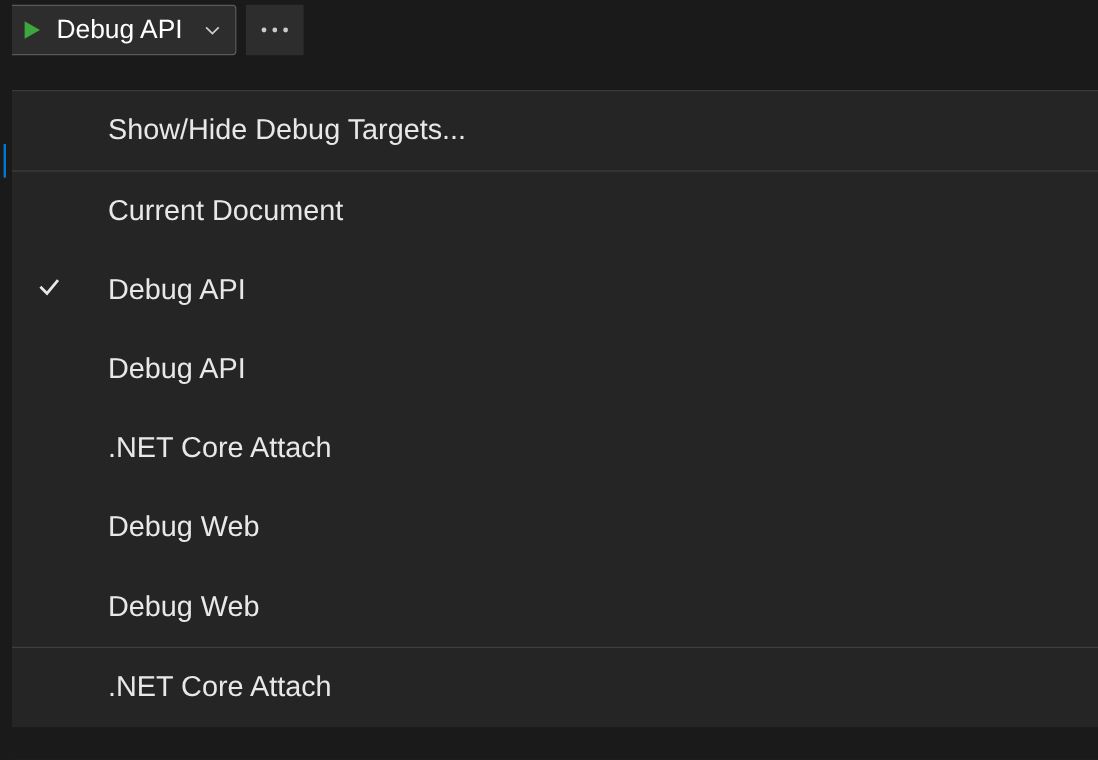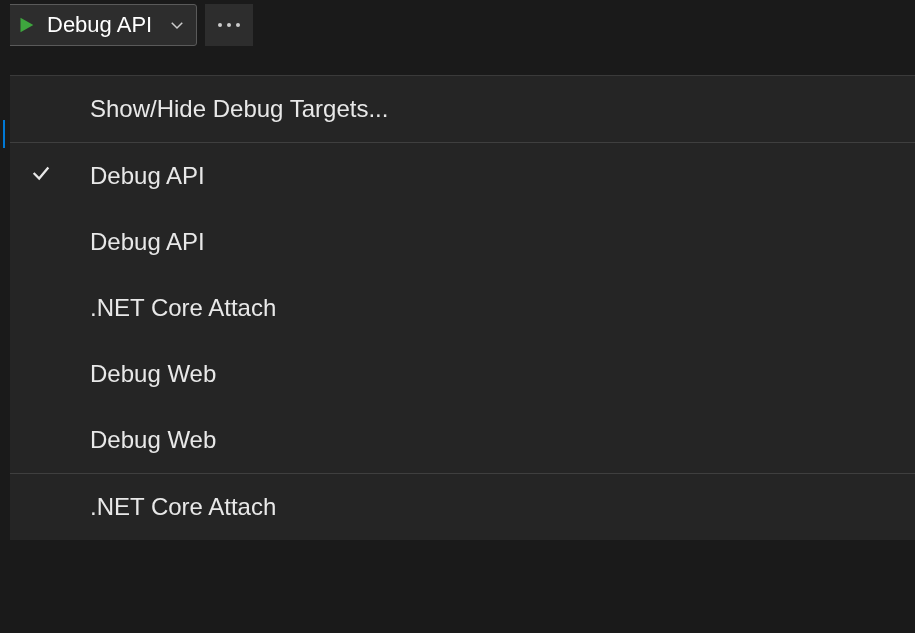--- a/index.html
+++ b/index.html
@@ -154,20 +154,24 @@
 <div class="dropdown-panel">
   <div class="menu-item">
     <span class="menu-icon-slot"></span>
     <span class="menu-label">Show/Hide Debug Targets...</span>
   </div>
 
   <div class="separator"></div>
 
   <div id="group1">
       <div class="menu-item">
+        <span class="menu-icon-slot"></span>
+        <span class="menu-label">Current Document</span>
+      </div>
+      <div class="menu-item">
         <span class="menu-icon-slot">
           <span class="check-icon"><svg viewBox="0 0 24 24">
               <path d="M4 12 L10 18 L20 6" fill="none" stroke="#e8e8e8" stroke-width="2.5"></path>
             </svg></span>
         </span>
         <span class="menu-label">Debug API</span>
       </div>
       <div class="menu-item">
         <span class="menu-icon-slot"></span>
         <span class="menu-label">Debug API</span>

